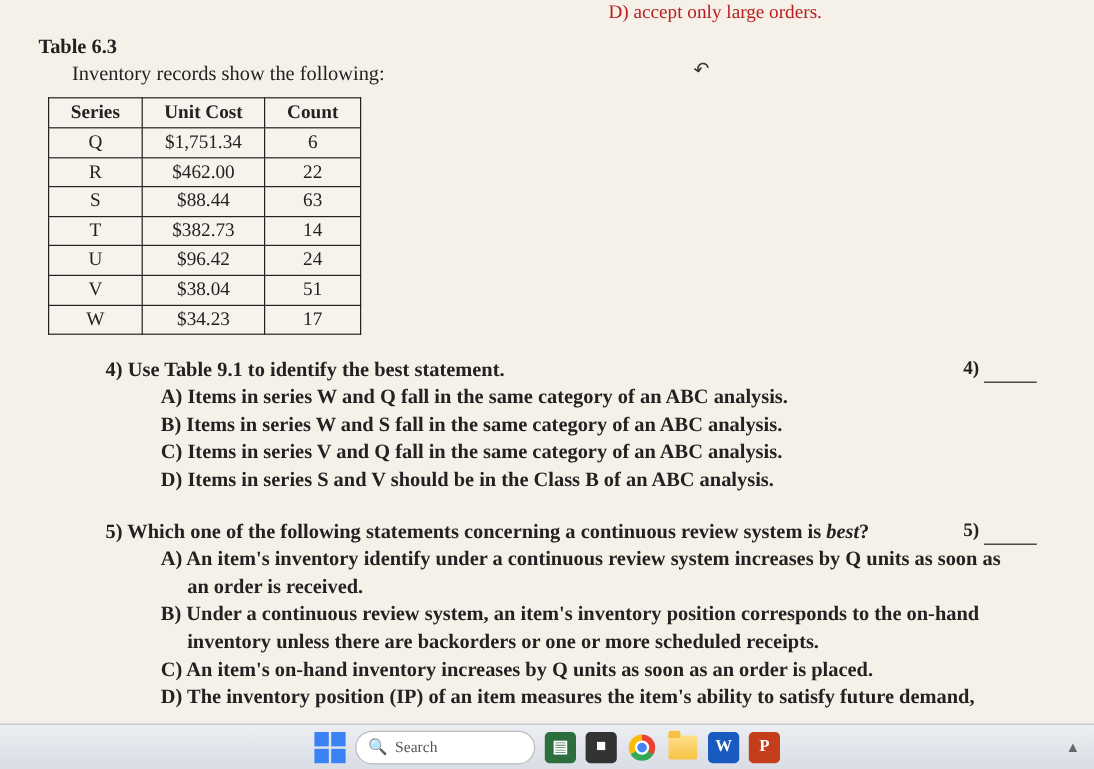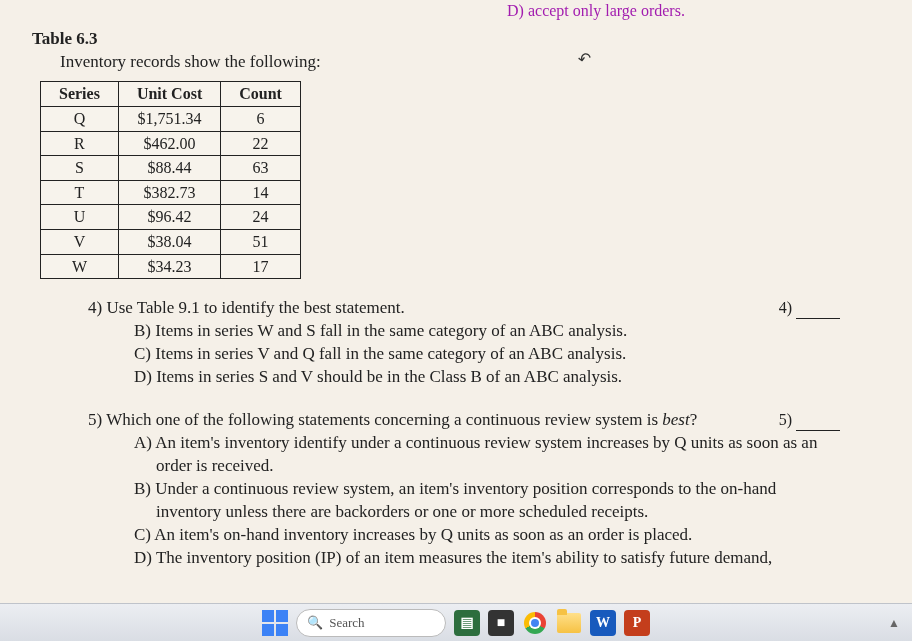--- a/index.html
+++ b/index.html
@@ -12,21 +12,21 @@
       height: 641px;
       overflow: hidden;
       position: relative;
     }
     .page {
       padding: 0 32px 0 32px;
       line-height: 1.35;
     }
     .fragment-top {
       text-align: center;
-      color: #a21caf;
+      color: #b91c1c;
       padding-left: 280px;
       font-size: 16px;
       margin-bottom: 6px;
     }
     .table-heading {
       font-weight: bold;
       margin-top: 6px;
     }
     .table-caption {
       margin-bottom: 8px;
@@ -41,23 +41,24 @@
       padding: 1px 18px;
       text-align: center;
       font-size: 16px;
       background: #f7f3ec;
     }
     table.data th {
       font-weight: bold;
     }
     .question-block {
       margin-left: 56px;
-      margin-right: 48px;
+      margin-right: 24px;
       margin-bottom: 20px;
       position: relative;
+      font-weight: bold;
     }
     .question-text {
       text-indent: -22px;
       padding-left: 22px;
     }
     .options {
       padding-left: 46px;
     }
     .option {
       text-indent: -22px;
@@ -213,20 +214,21 @@
         </tr>
     </tbody>
   </table>
 
   <div class="question-block">
     <div class="question-text">
       <span>4)</span>
       <span>Use Table 9.1 to identify the best statement.</span>
     </div>
     <div class="options">
+      <div class="option">A) Items in series W and Q fall in the same category of an ABC analysis.</div>
       <div class="option">B) Items in series W and S fall in the same category of an ABC analysis.</div>
       <div class="option">C) Items in series V and Q fall in the same category of an ABC analysis.</div>
       <div class="option">D) Items in series S and V should be in the Class B of an ABC analysis.</div>
     </div>
     <div class="answer-slot">
       <span>4)</span><span class="blank"></span>
     </div>
   </div>
 
   <div class="question-block">

